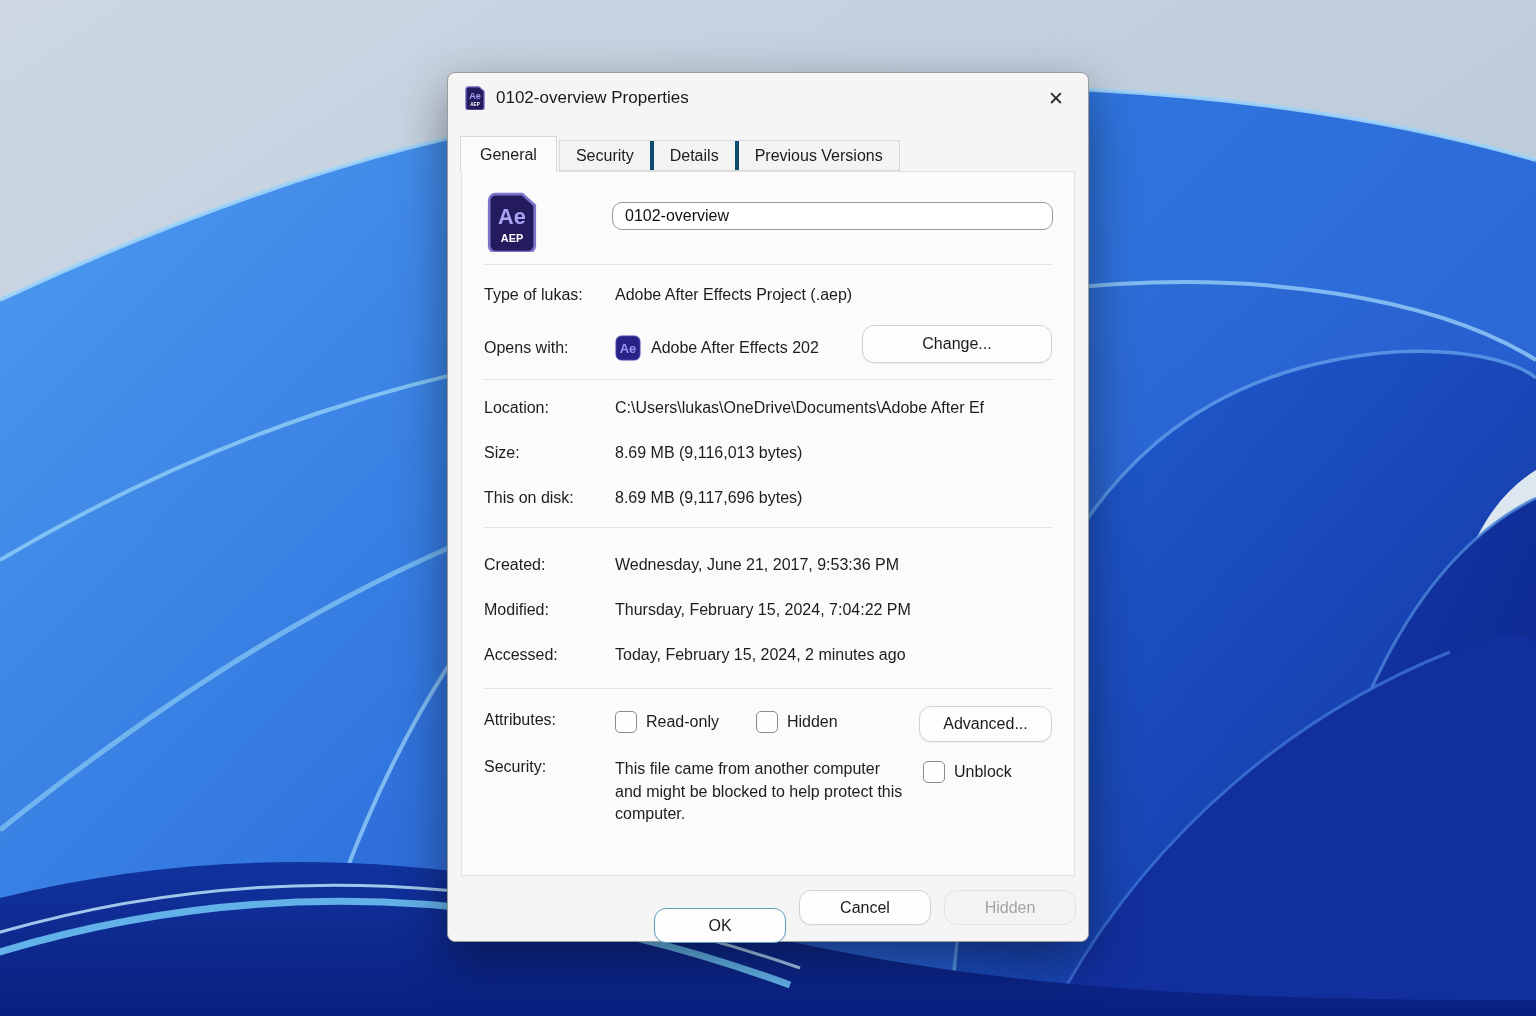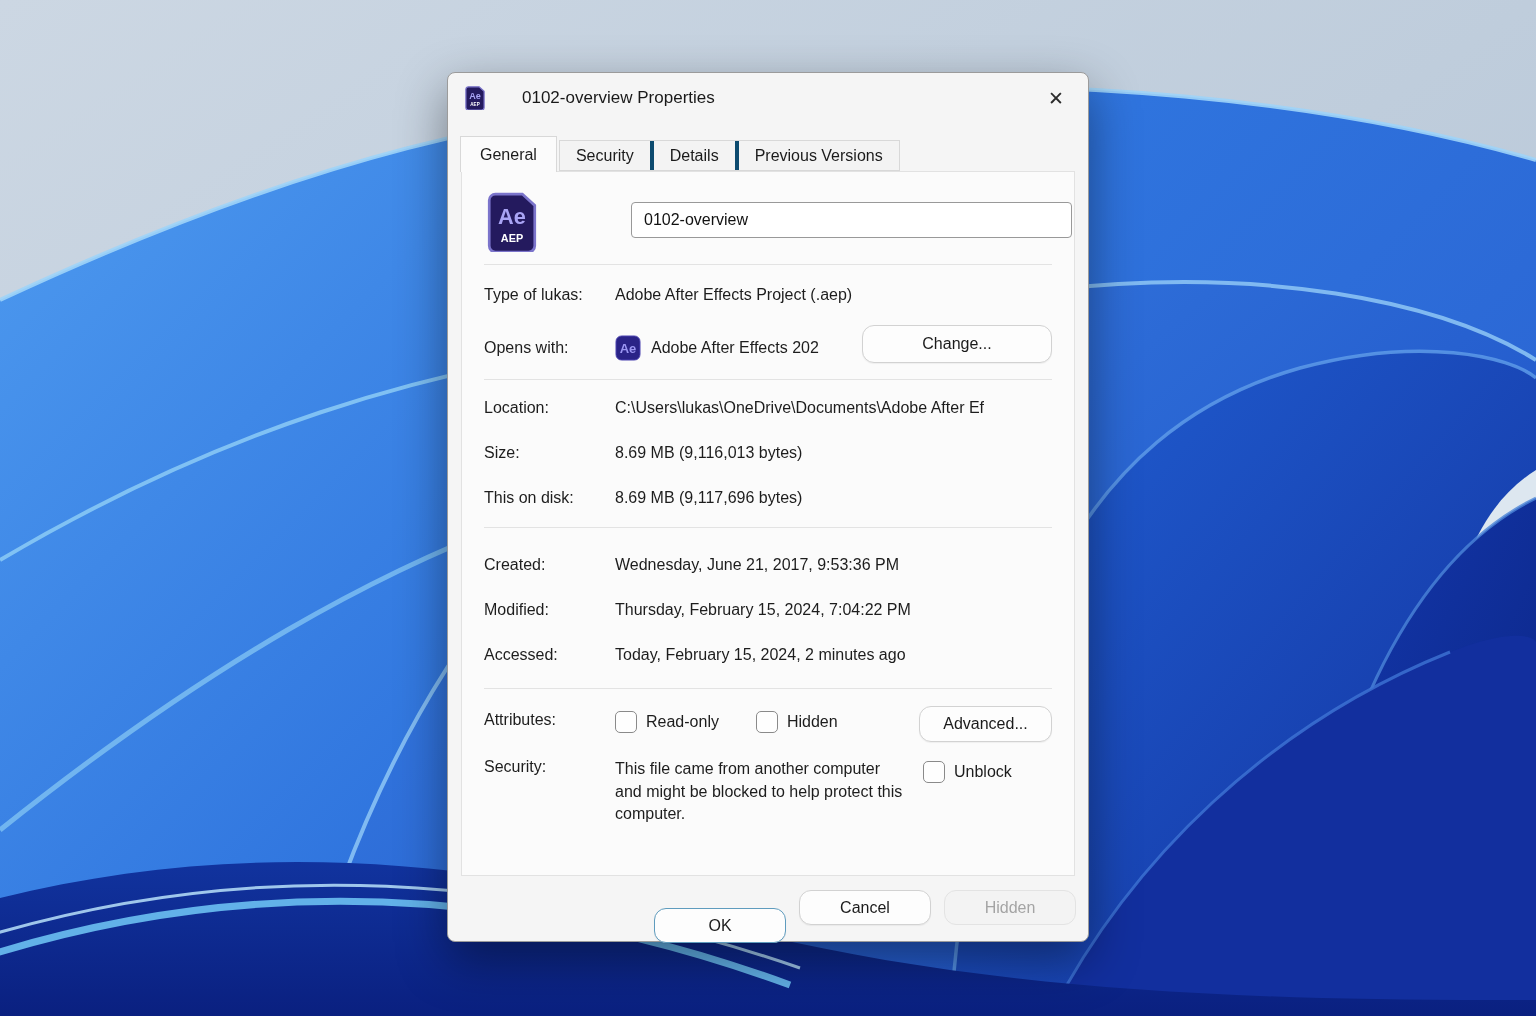--- a/index.html
+++ b/index.html
@@ -8,21 +8,21 @@
   .wallpaper { position:absolute; inset:0; }
 
   
   .dialog {
     position:absolute; left:447px; top:72px; width:642px; height:870px;
     background:#f5f5f5; border:1px solid #9b9b9b; border-radius:8px;
     box-shadow:0 18px 50px rgba(0,0,0,.42);
     color:#1c1c1c;
   }
   .titlebar { position:absolute; left:0; top:0; right:0; height:50px; display:flex; align-items:center; padding:0 16px; gap:10px; }
-  .title { font-size:17px; color:#191919;margin-left:26px; }
+  .title { font-size:17px; color:#191919; }
   .close-btn { position:absolute; right:14px; top:9px; width:36px; height:32px; display:flex; align-items:center; justify-content:center; font-size:19px; color:#2b2b2b; border-radius:5px; cursor:pointer; }
 
   .tabs { position:absolute; left:12px; top:63px; display:flex; align-items:flex-end; z-index:2; }
   .tab-active {
     height:36px; padding:8px 19px; display:flex; align-items:center; font-size:16px;
     background:#fbfbfb; border:1px solid #d8d8d8; border-bottom:none; margin-bottom:-1px; position:relative; z-index:3;
   }
   .tab-group { display:flex; height:31px; border:1px solid #d8d8d8; background:#f3f3f3; margin-left:2px; }
   .tab { padding:0 16px; display:flex; align-items:center; font-size:16px; color:#1b1b1b; cursor:pointer; }
   .tab + .tab { border-left:4px solid #0c4a6e; }
@@ -32,23 +32,23 @@
     background:#fbfbfb; border:1px solid #e2e2e2;
   }
   .row { position:absolute; left:22px; right:22px; display:flex; align-items:flex-start; font-size:16px; }
   .row-label { width:131px; flex:none; color:#1d1d1d; }
   .row-value { color:#1d1d1d; white-space:nowrap; overflow:hidden; }
   .divider { position:absolute; left:22px; right:22px; height:1px; background:#e3e3e3; }
 
   
   .file-icon { position:absolute; left:24px; top:20px; }
   .filename-input {
-    position:absolute; left:169px; top:30px; width:441px; height:36px;
+    position:absolute; left:150px; top:30px; width:441px; height:28px;
     border:1px solid #999999; background:#ffffff; font-size:16px; font-family:"Liberation Sans", sans-serif;
-    padding:0 12px; color:#111; border-radius:4px;
+    padding:0 12px; color:#111; border-radius:10px;
   }
 
   .opens-value { display:flex; align-items:center; gap:10px; max-width:240px; overflow:hidden; white-space:nowrap; }
   .btn {
     font-family:"Liberation Sans", sans-serif; font-size:16px; color:#1b1b1b;
     background:#fdfdfd; border:1px solid #d2d2d2; border-radius:12px;
     display:flex; align-items:center; justify-content:center; cursor:pointer;
     box-shadow:0 1px 1px rgba(0,0,0,.05);
   }
   .btn-change { position:absolute; right:0; top:-10px; width:190px; height:38px; }

